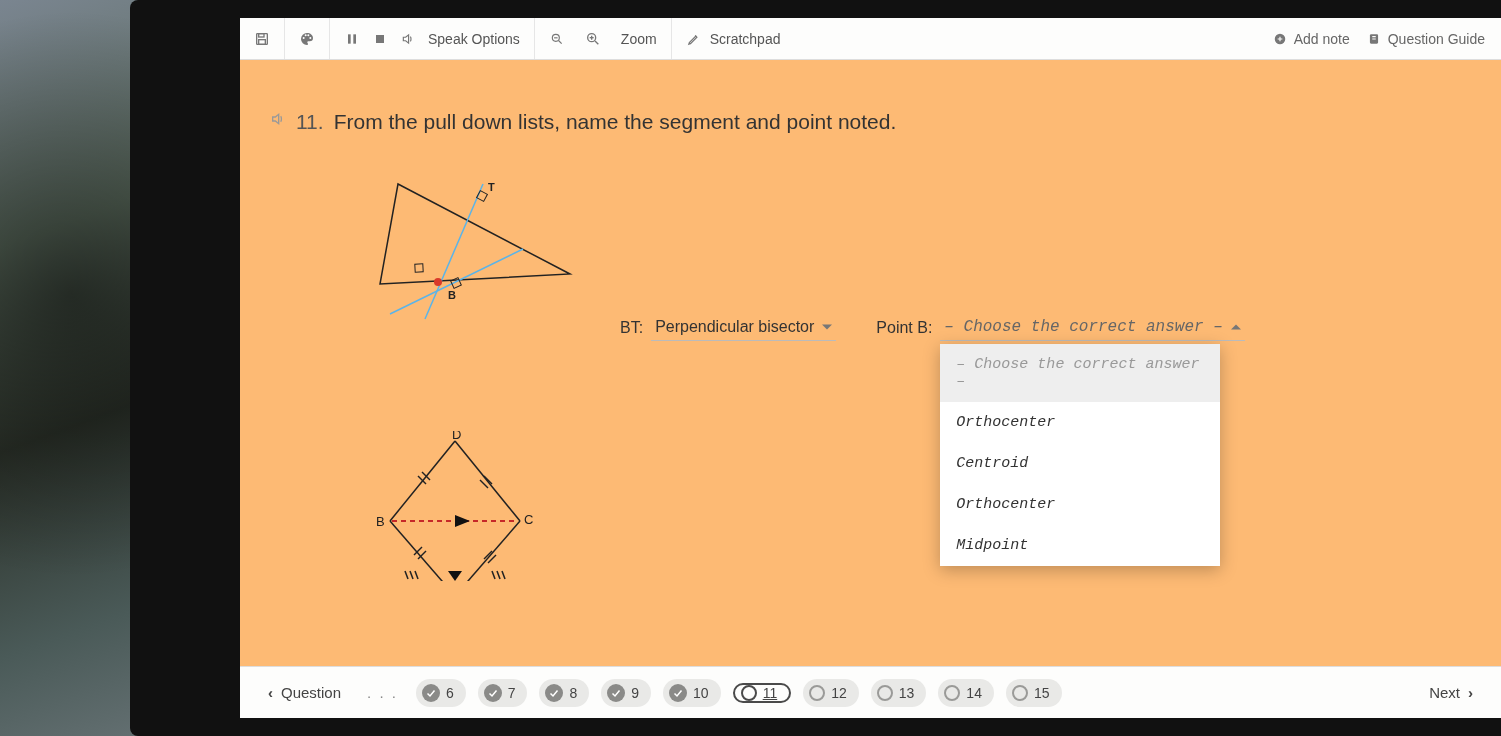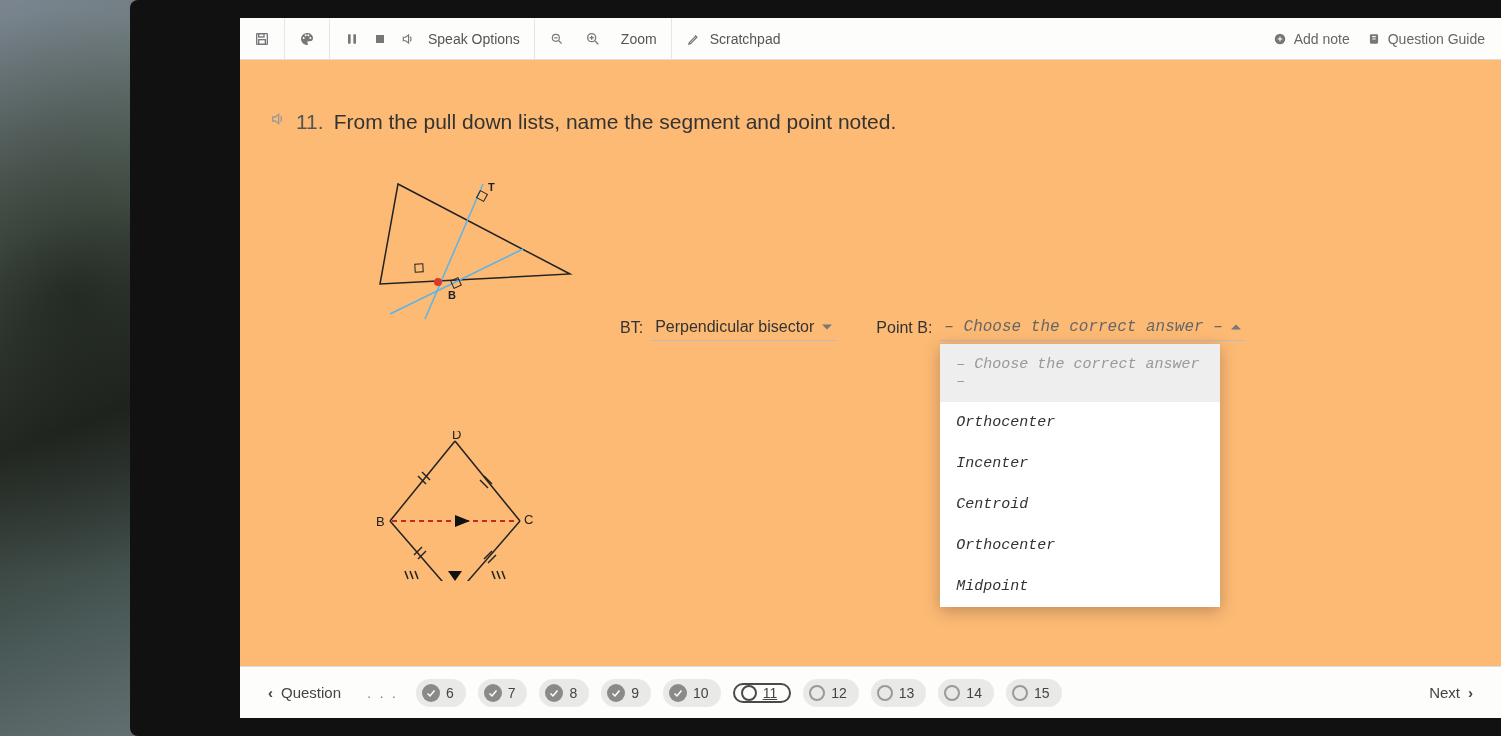--- a/index.html
+++ b/index.html
@@ -323,21 +323,20 @@
       </div>
       <div class="grp">
         <span>Point B:</span>
         <div class="dd-display placeholder">
           <span>– Choose the correct answer –</span>
           <span class="caret up"></span>
           
           <div class="dropdown-menu">
             <div class="opt header">– Choose the correct answer –</div>
             <div class="opt">Orthocenter</div>
-            <div class="opt">Incenter</div>
             <div class="opt">Centroid</div>
             <div class="opt">Orthocenter</div>
             <div class="opt">Midpoint</div>
           </div>
         </div>
       </div>
     </div>
 
     <div class="fig2-wrap">
       <div class="fig" style="height:150px">

